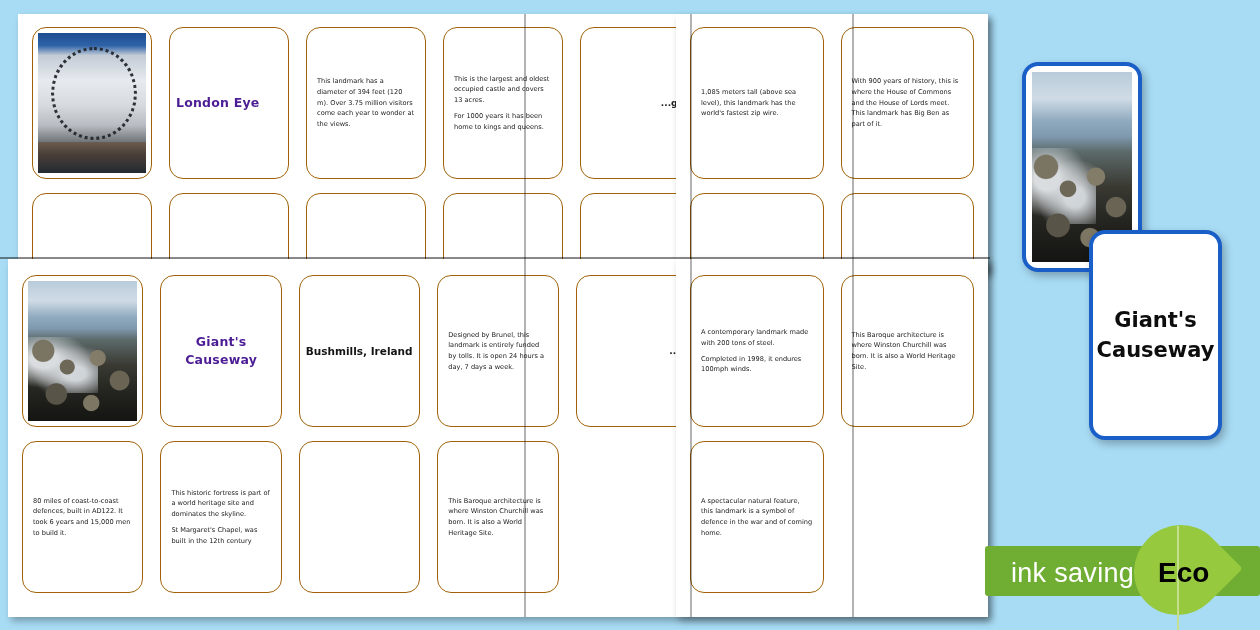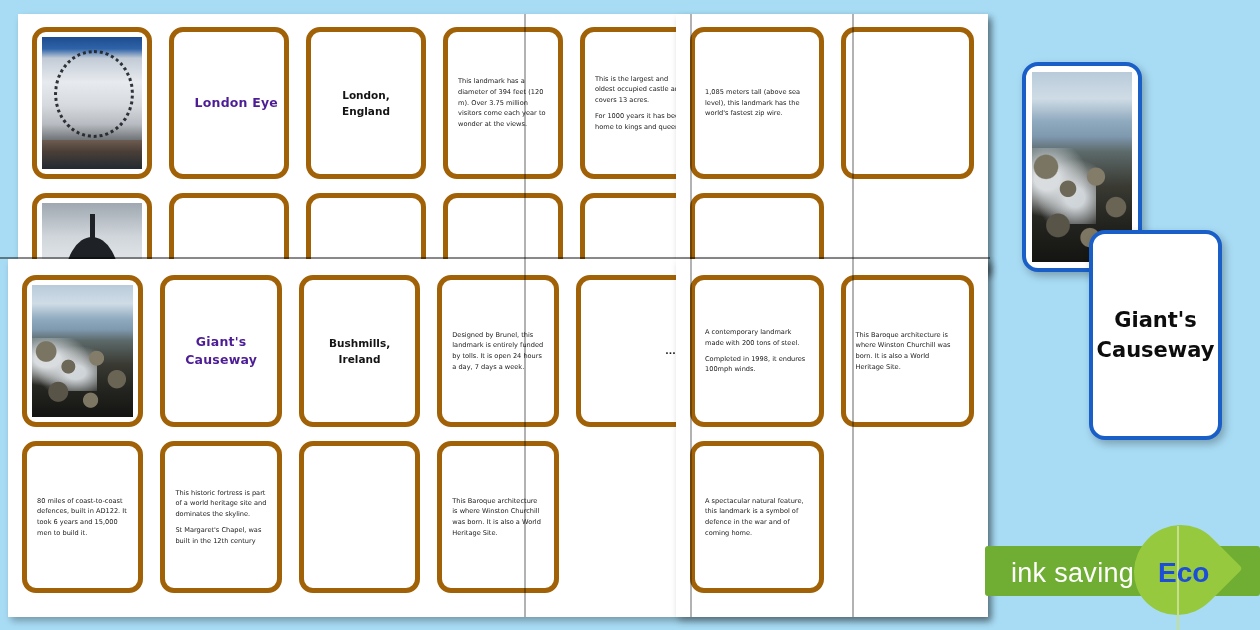--- a/index.html
+++ b/index.html
@@ -32,26 +32,26 @@
     position: absolute;
     display: grid;
     grid-template-columns: repeat(7, 1fr);
     column-gap: 17px;
     row-gap: 14px;
   }
 
   
   .card {
     background: #ffffff;
-    border: 5px solid #a16207;
+    border: 1px solid #a16207;
     border-radius: 14px;
     position: relative;
     display: flex;
     align-items: center;
-    justify-content: flex-end;
+    justify-content: flex-start;
     overflow: hidden;
     padding: 6px;
   }
   .card.photo { padding: 5px; }
 
   .card-title {
     font-family: "DejaVu Sans", sans-serif;
     font-weight: bold;
     font-size: 12.5px;
     line-height: 1.45;
@@ -229,41 +229,38 @@
     font-family:"Liberation Sans", sans-serif;
     font-size:27px;
     color:#ffffff;
     letter-spacing:.3px;
   }
   #eco-eco-text {
     position:absolute; left:173px; top:17px;
     font-family:"Liberation Sans", sans-serif;
     font-weight:bold;
     font-size:28px;
-    color:#1d4ed8;
+    color:#000000;
   }
 </style>
 </head>
 <body>
 
 <div id="stage">
 
   <div class="sheet" id="sheet-back" style="left:18px; top:14px; width:970px; height:258px;">
 
     <div class="cardgrid" style="left:14px; top:13px; width:942px; height:380px;
                 grid-template-rows: 152px 152px;">
 
       <div class="card photo">
         <div class="photo-inner ph-eye"></div>
       </div>
       <div class="card">
         <div class="card-title">London Eye</div>
-      </div>
-      <div class="card">
-        <div class="card-place">London, England</div>
       </div>
       <div class="card">
         <div class="card-fact">
             <p>This landmark has a diameter of 394 feet (120 m). Over 3.75 million visitors come each year to wonder at the views.</p>
           </div>
       </div>
       <div class="card">
         <div class="card-fact">
             <p>This is the largest and oldest occupied castle and covers 13 acres.</p>
             <p>For 1000 years it has been home to kings and queens.</p>
@@ -300,20 +297,25 @@
     </div>
   </div>
 
   <div class="sheet" id="sheet-back-right" style="left:676px; top:14px; width:312px; height:258px;">
     <div class="cardgrid" style="left:14px; top:13px; width:284px; height:380px;
                 grid-template-columns: repeat(2, 1fr);
                 grid-template-rows: 152px 152px;">
       <div class="card">
         <div class="card-fact">
             <p>1,085 meters tall (above sea level), this landmark has the world's fastest zip wire.</p>
+          </div>
+      </div>
+      <div class="card">
+        <div class="card-fact">
+            <p>With 900 years of history, this is where the House of Commons and the House of Lords meet. This landmark has Big Ben as part of it.</p>
           </div>
       </div>
       <div class="card">
         
       </div>
       <div class="card">
         
       </div>
     </div>
   </div>

